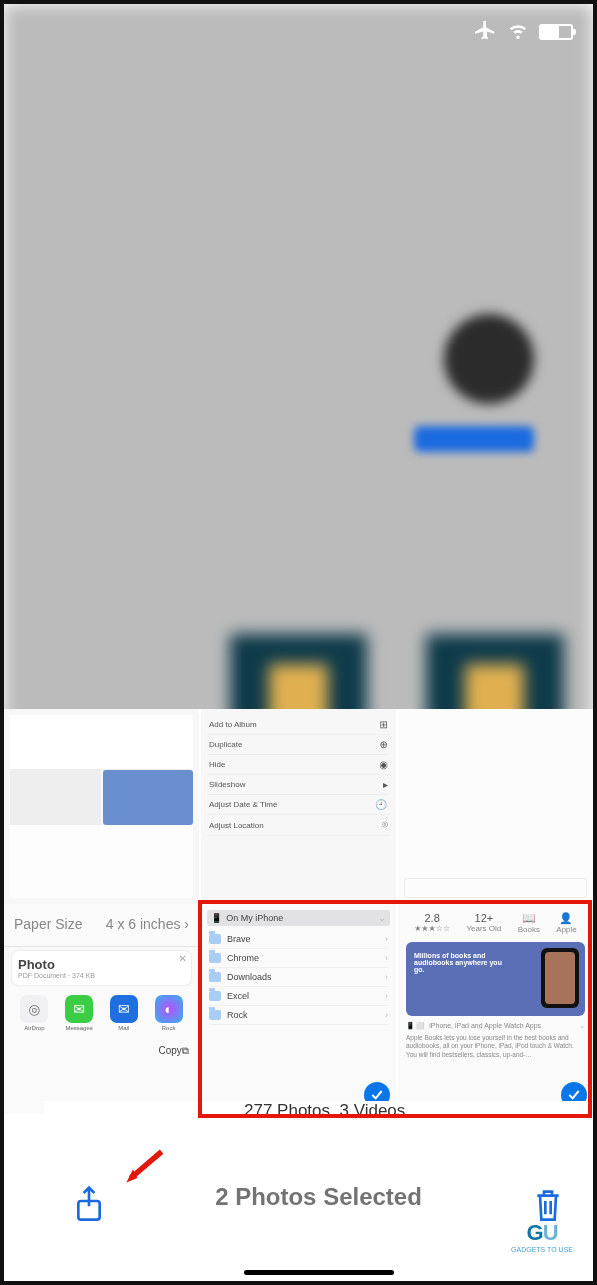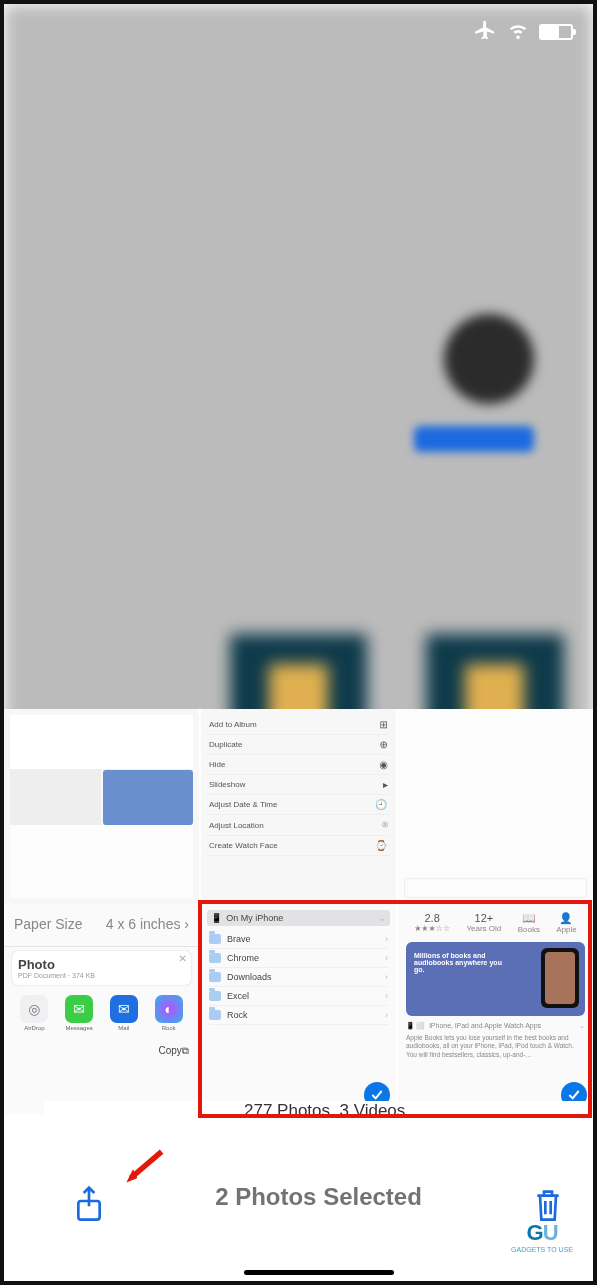--- a/index.html
+++ b/index.html
@@ -199,24 +199,20 @@
             <span>Slideshow</span>
             <span>▸</span>
           </li>
         <li>
             <span>Adjust Date &amp; Time</span>
             <span>🕘</span>
           </li>
         <li>
             <span>Adjust Location</span>
             <span>⌾</span>
-          </li>
-        <li>
-            <span>Create Watch Face</span>
-            <span>⌚</span>
           </li>
       </ul>
     </div>
     <div class="thumb" style="background:#fcfcfc">
       <div style="position:absolute;bottom:6px;left:6px;right:6px;height:20px;border:1px solid #eee;border-radius:3px"></div>
     </div>
   </div>
 
   <div class="row6">
 

